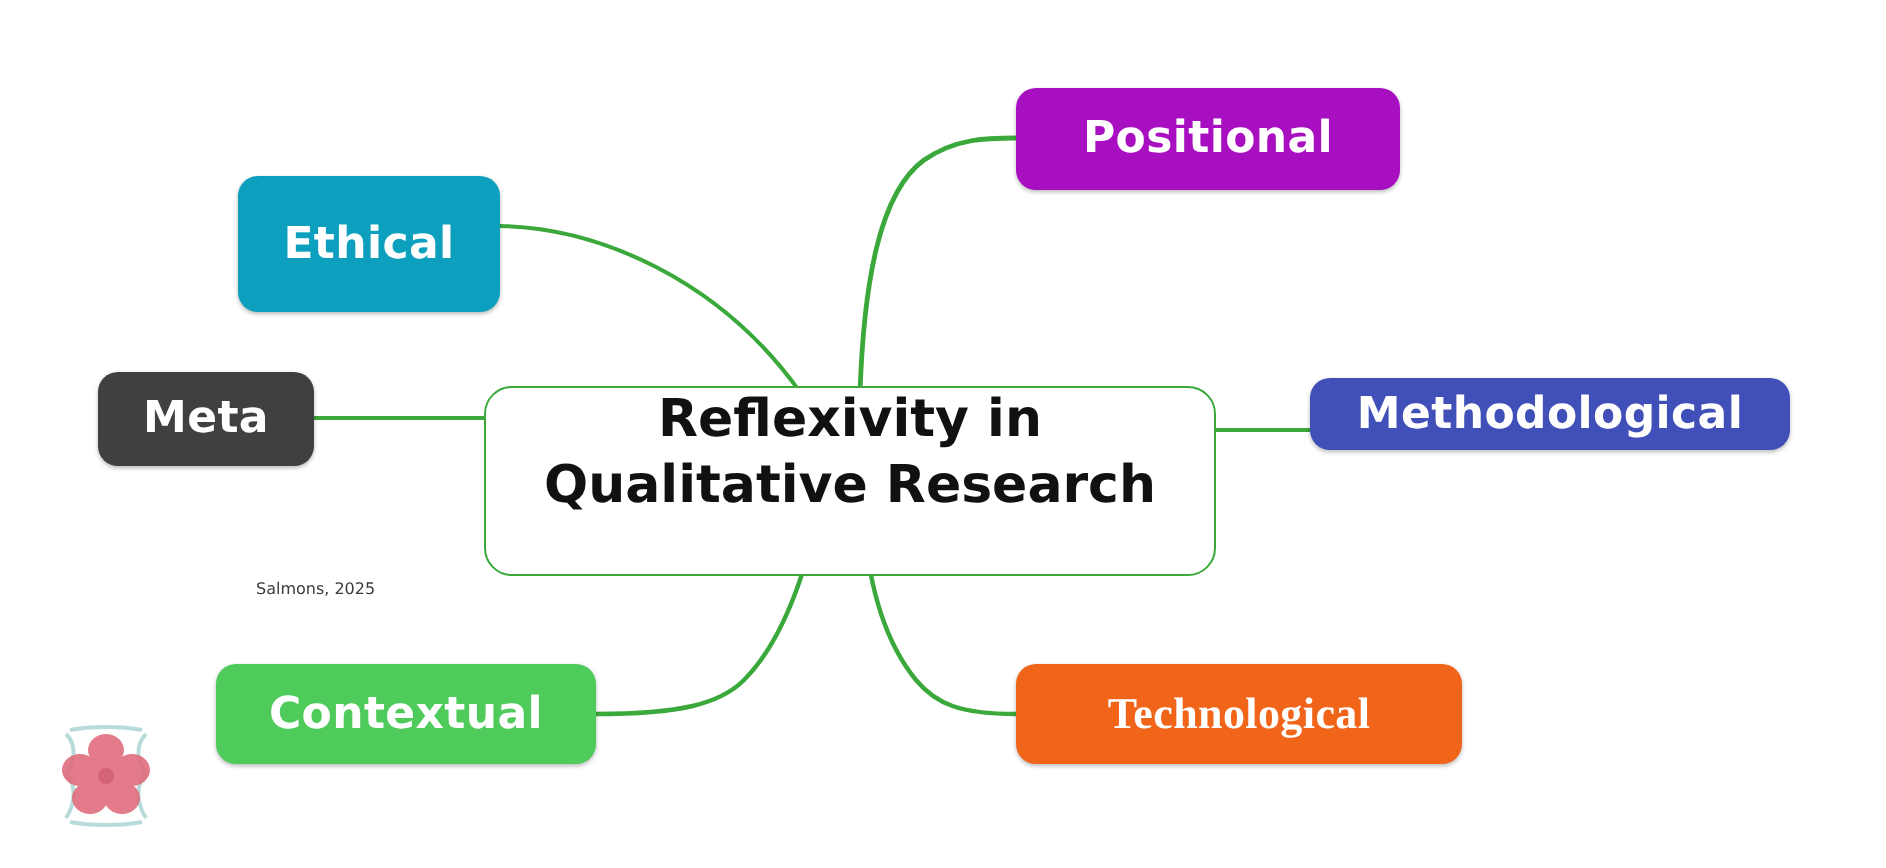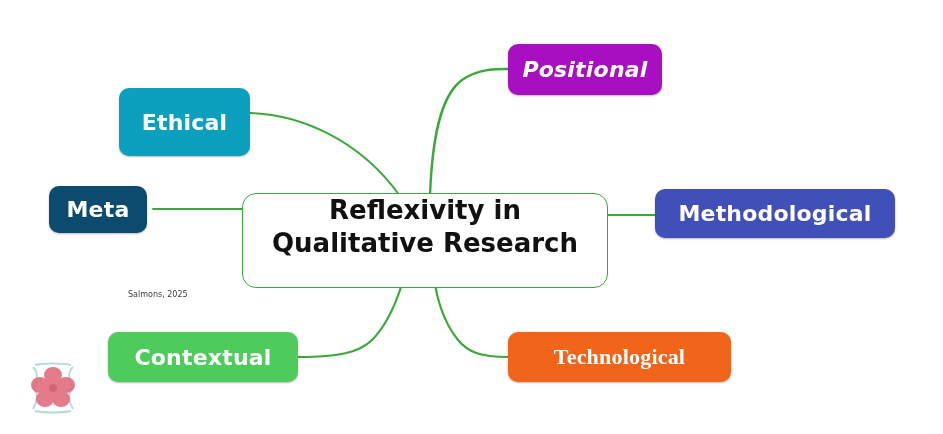--- a/index.html
+++ b/index.html
@@ -95,33 +95,33 @@
     </g>
   </svg>
 
   <div id="center-node" style="left:242px; top:193px; width:366px; height:95px;">
     <div class="center-text">
       <span>Reflexivity in</span><br>
       <span>Qualitative Research</span>
     </div>
   </div>
 
-  <div class="node" style="left:508px; top:44px; width:154px; height:51px; background:#a80fc0;font-style:italic;">
+  <div class="node" style="left:508px; top:44px; width:192px; height:51px; background:#a80fc0;">
     <span>Positional</span>
   </div>
 
   <div class="node" style="left:119px; top:88px; width:131px; height:68px; background:#0ca0be;">
     <span>Ethical</span>
   </div>
 
-  <div class="node" style="left:49px; top:186px; width:98px; height:47px; background:#0c4a6e;text-align:center;">
+  <div class="node" style="left:49px; top:186px; width:108px; height:47px; background:#404040;text-align:center;">
     <span>Meta</span>
   </div>
 
-  <div class="node" style="left:655px; top:189px; width:240px; height:49px; background:#4050b8;">
+  <div class="node" style="left:655px; top:189px; width:240px; height:36px; background:#4050b8;">
     <span>Methodological</span>
   </div>
 
   <div class="node" style="left:108px; top:332px; width:190px; height:50px; background:#4fcb5c;">
     <span>Contextual</span>
   </div>
 
   <div class="node" style="left:508px; top:332px; width:223px; height:50px; background:#f1651a;font-family:Liberation Serif, serif;">
     <span>Technological</span>
   </div>

